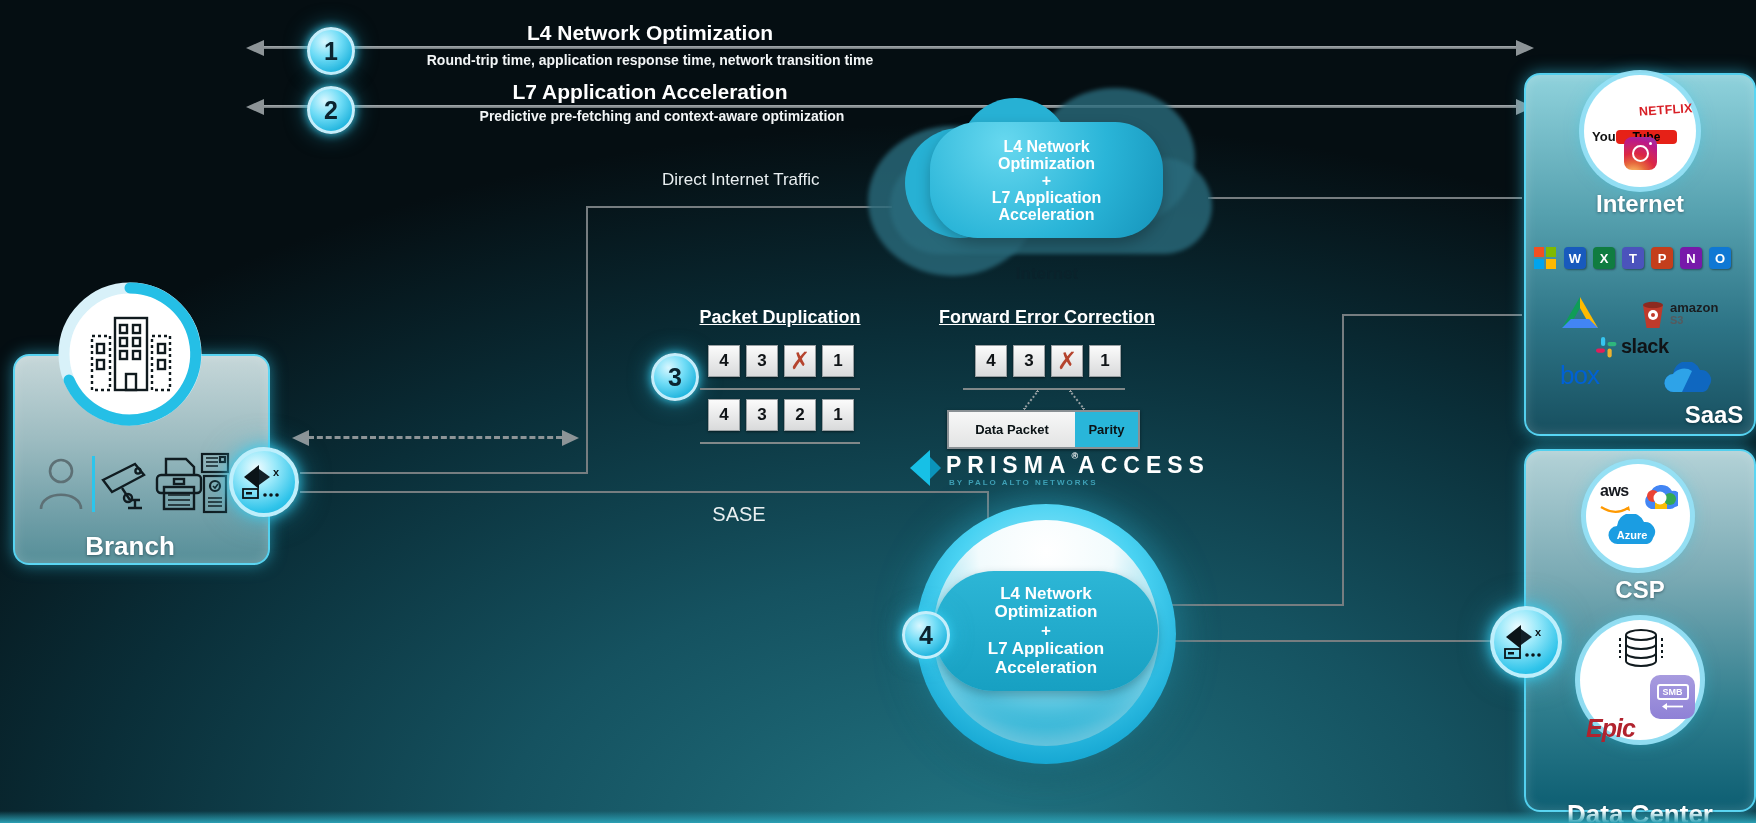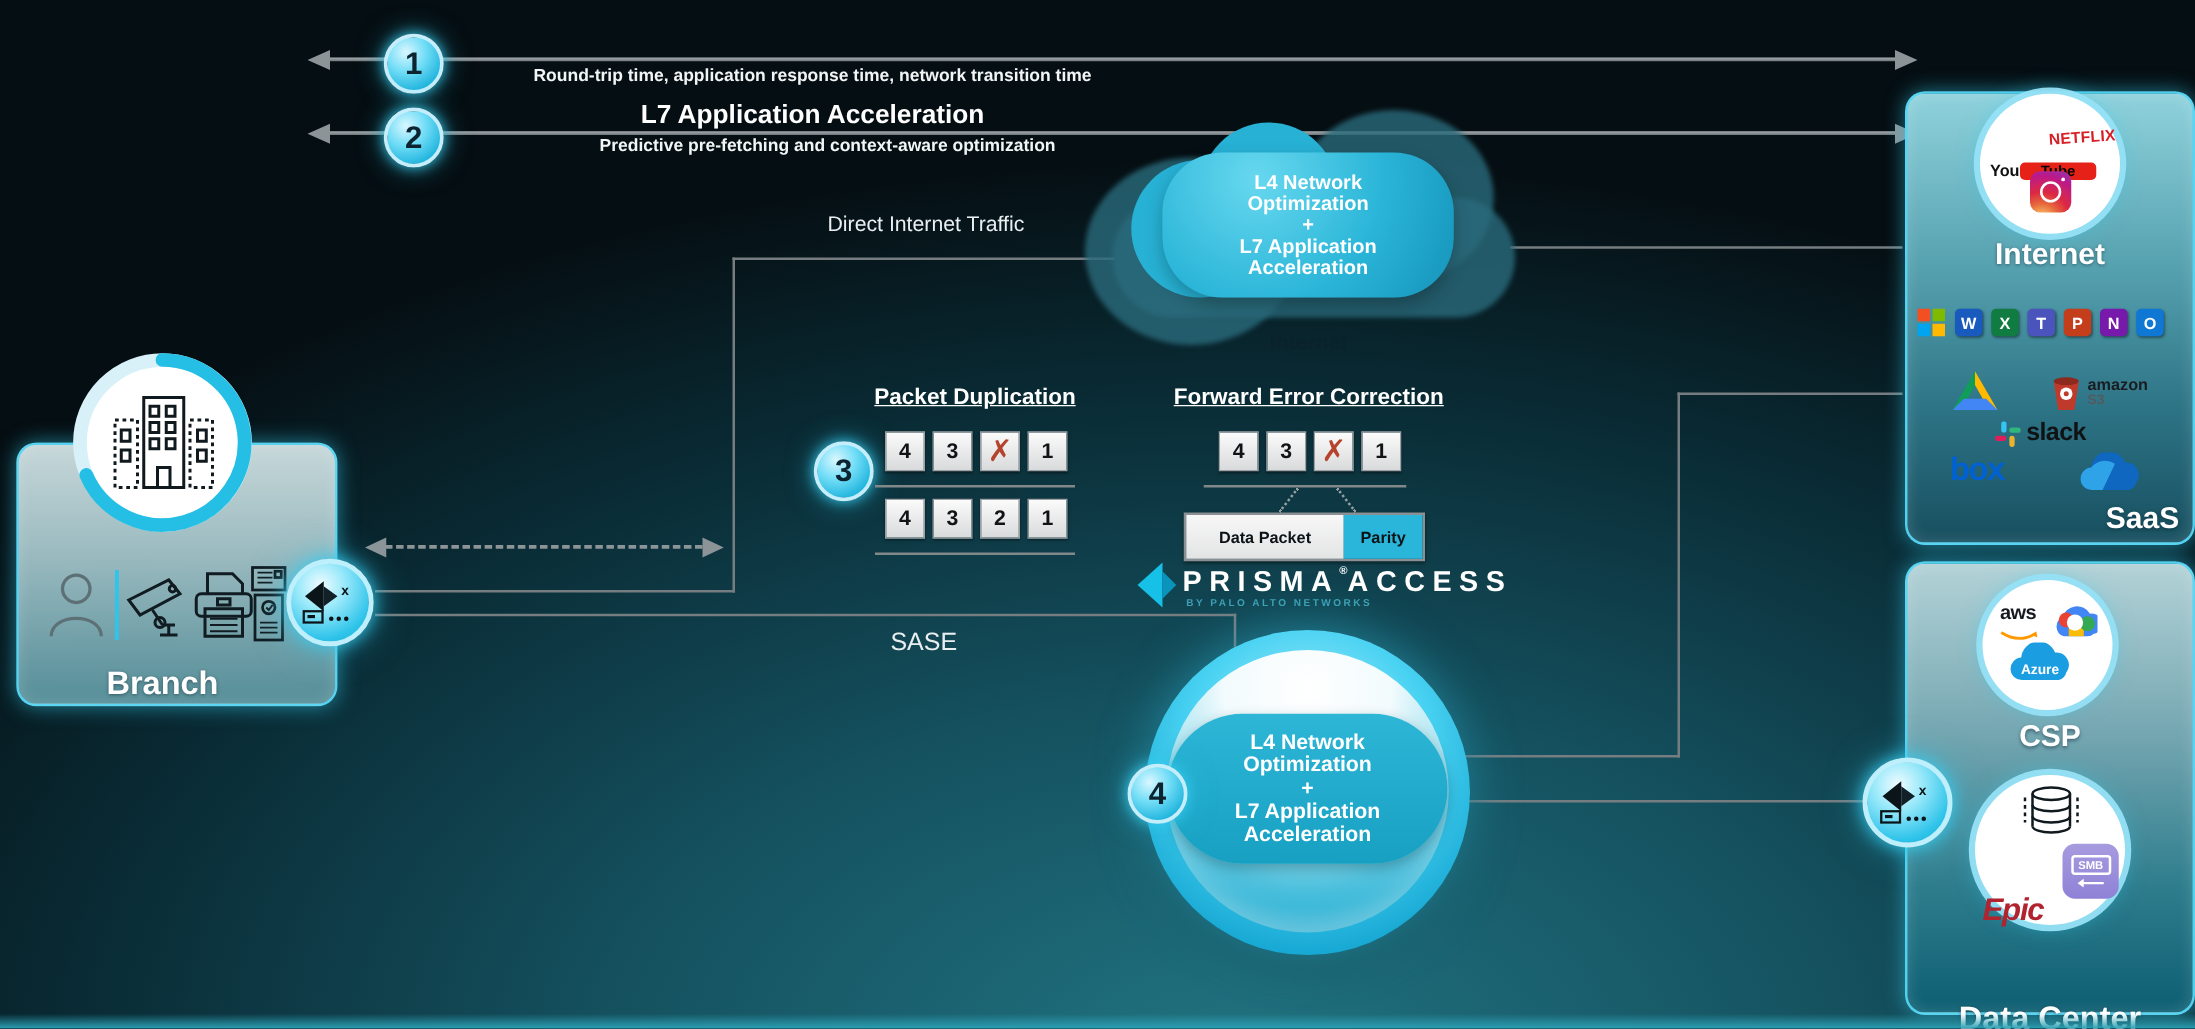--- a/index.html
+++ b/index.html
@@ -110,38 +110,39 @@
     background:radial-gradient(circle at 28% 120%, #fdc468 8%, #e6683c 30%, #dc2743 50%, #cc2366 64%, #bc1888 78%, #8a3ab9 100%);}
   .insta:before{content:"";position:absolute;left:8px;top:8px;width:13px;height:13px;border:2.5px solid #fff;border-radius:50%;}
   .insta:after{content:"";position:absolute;right:5px;top:5px;width:3px;height:3px;background:#fff;border-radius:50%;}
   .ms-logo{position:absolute;width:22px;height:22px;display:grid;grid-template-columns:10px 10px;grid-gap:2px;}
   .ms-logo span{width:10px;height:10px;}
   .tile{position:absolute;width:22px;height:22px;border-radius:4px;color:#fff;font-weight:bold;font-size:13px;
     display:flex;align-items:center;justify-content:center;box-shadow:1px 1px 2px rgba(0,0,0,.4);}
   .amazon-word{color:#1a1d20;font-weight:bold;font-size:13px;line-height:12px;}
   .s3-word{color:#555a5e;font-weight:bold;font-size:11px;}
   .slack-word{color:#101316;font-weight:bold;font-size:20px;letter-spacing:-.5px;}
-  .box-word{color:#0061d5;font-weight:bold;font-size:26px;letter-spacing:-1px;}
+  .box-word{color:#0061d5;font-weight:normal;font-size:26px;letter-spacing:-1px;}
   .aws-word{color:#16191f;font-weight:bold;font-size:16px;letter-spacing:-.5px;}
   .epic-word{color:#b1232e;font-weight:bold;font-style:italic;font-size:25px;letter-spacing:-1px;}
   .smb-tile{position:absolute;width:45px;height:44px;border-radius:10px;background:linear-gradient(180deg,#a79bdf,#8f81d6);
     display:flex;flex-direction:column;align-items:center;justify-content:center;gap:3px;}
   .smb-label{border:2px solid #fff;border-radius:3px;color:#fff;font-weight:bold;font-size:9px;padding:1px 4px;}
 
   .bottom-strip{position:absolute;left:0;bottom:0;width:100%;height:12px;
     background:linear-gradient(180deg,rgba(43,160,180,0),#2ba0b4);}
 </style>
 </head>
 <body>
 
 <div id="canvas">
 
   <div class="arrowline" style="left:262px;top:46px;width:1258px;"></div>
   <div class="ah ah-left" style="left:246px;top:40px;"></div>
   <div class="ah ah-right" style="left:1516px;top:40px;"></div>
+  <div class="flow-title" style="left:440px;top:21px;">L4 Network Optimization</div>
   <div class="flow-sub" style="left:370px;top:52px;">Round-trip time, application response time, network transition time</div>
   <div class="badge" style="left:307px;top:27px;">1</div>
 
   <div class="arrowline" style="left:262px;top:105px;width:1258px;"></div>
   <div class="ah ah-left" style="left:246px;top:99px;"></div>
   <div class="ah ah-right" style="left:1516px;top:99px;"></div>
   <div class="flow-title" style="left:440px;top:80px;">L7 Application Acceleration</div>
   <div class="flow-sub" style="left:382px;top:108px;">Predictive pre-fetching and context-aware optimization</div>
   <div class="badge" style="left:307px;top:86px;">2</div>
 

